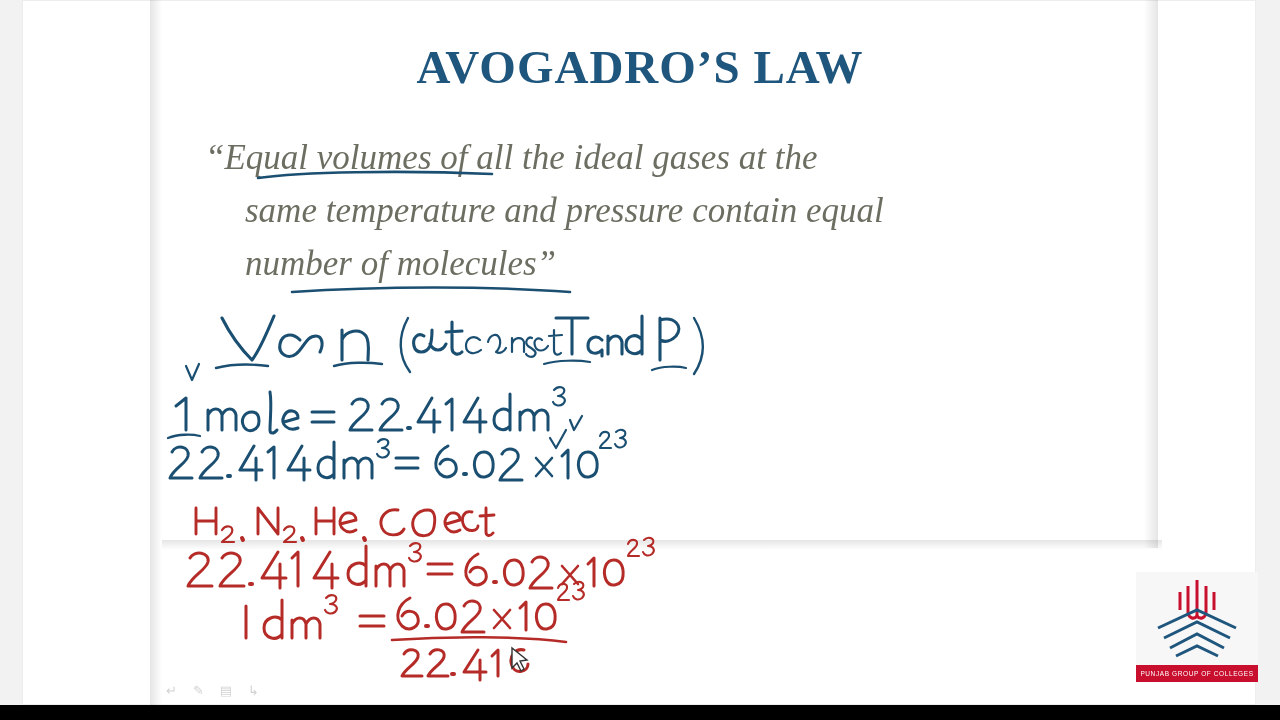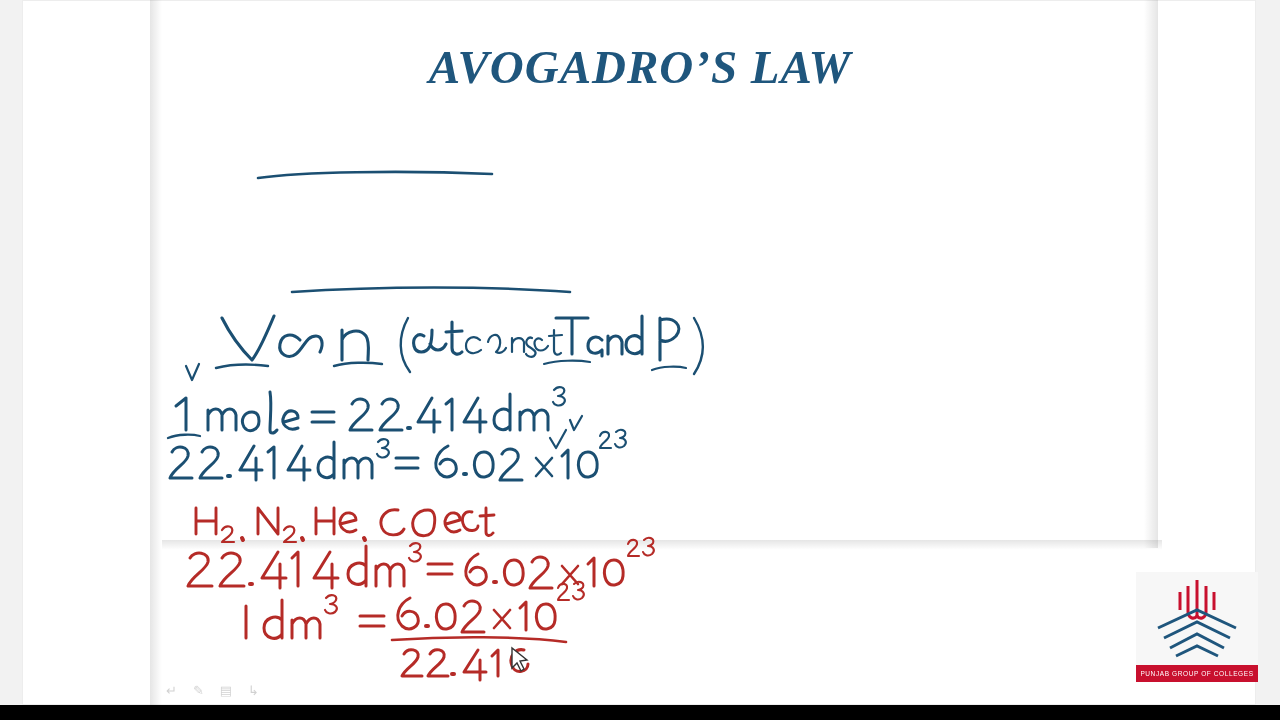--- a/index.html
+++ b/index.html
@@ -60,21 +60,20 @@
     width: 1000px; height: 10px;
     background: linear-gradient(to bottom, rgba(0,0,0,0.10), rgba(0,0,0,0));
   }
 
   .title {
     position: absolute;
     left: 0; top: 40px;
     width: 1280px;
     text-align: center;
     font-family: "Liberation Serif", serif;
-    font-style: italic;
     font-weight: bold;
     font-size: 47px;
     color: #1f567d;
     letter-spacing: 1px;
   }
 
   .quote {
     position: absolute;
     left: 205px;
     top: 131px;
@@ -140,20 +139,25 @@
 
   <div class="frame-left"></div>
   <div class="frame-right"></div>
   <div class="board"></div>
   <div class="edge-shadow-left"></div>
   <div class="edge-shadow-right"></div>
   <div class="edge-shadow-bottom"></div>
 
   <div class="title">AVOGADRO’S LAW</div>
 
+  <div class="quote">
+    <span class="l1">“Equal volumes of all the ideal gases at the</span>
+    <span class="l2">same temperature and pressure contain equal</span>
+    <span class="l3">number of molecules”</span>
+  </div>
 
   <svg class="hand" viewBox="0 0 1280 720">
     <g fill="none" stroke="#1b4f72" stroke-width="2.6" stroke-linecap="round" stroke-linejoin="round">
 
       <path d="M258 178 C300 172, 400 170, 492 174"></path>
 
       <path d="M292 292 C380 286, 490 286, 570 292"></path>
     </g>
 
     <g fill="none" stroke="#1b4f72" stroke-width="3.1" stroke-linecap="round" stroke-linejoin="round">

